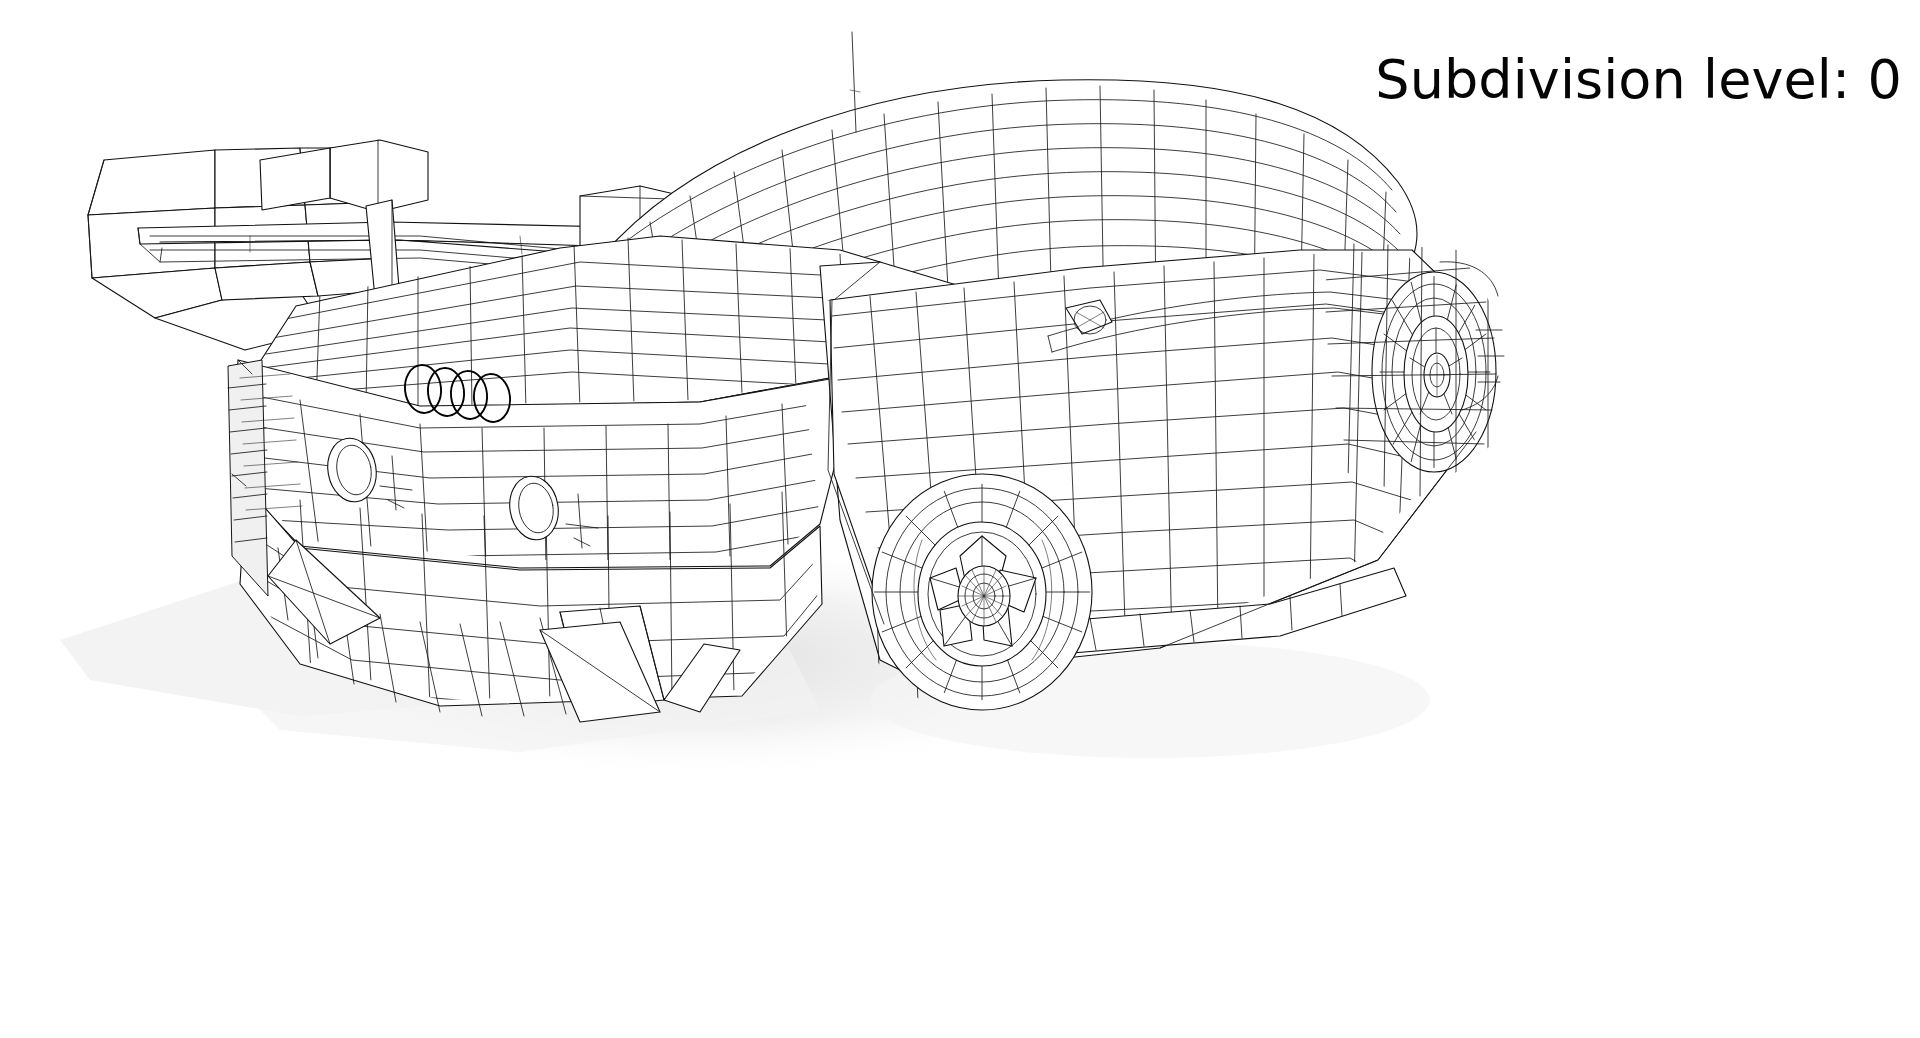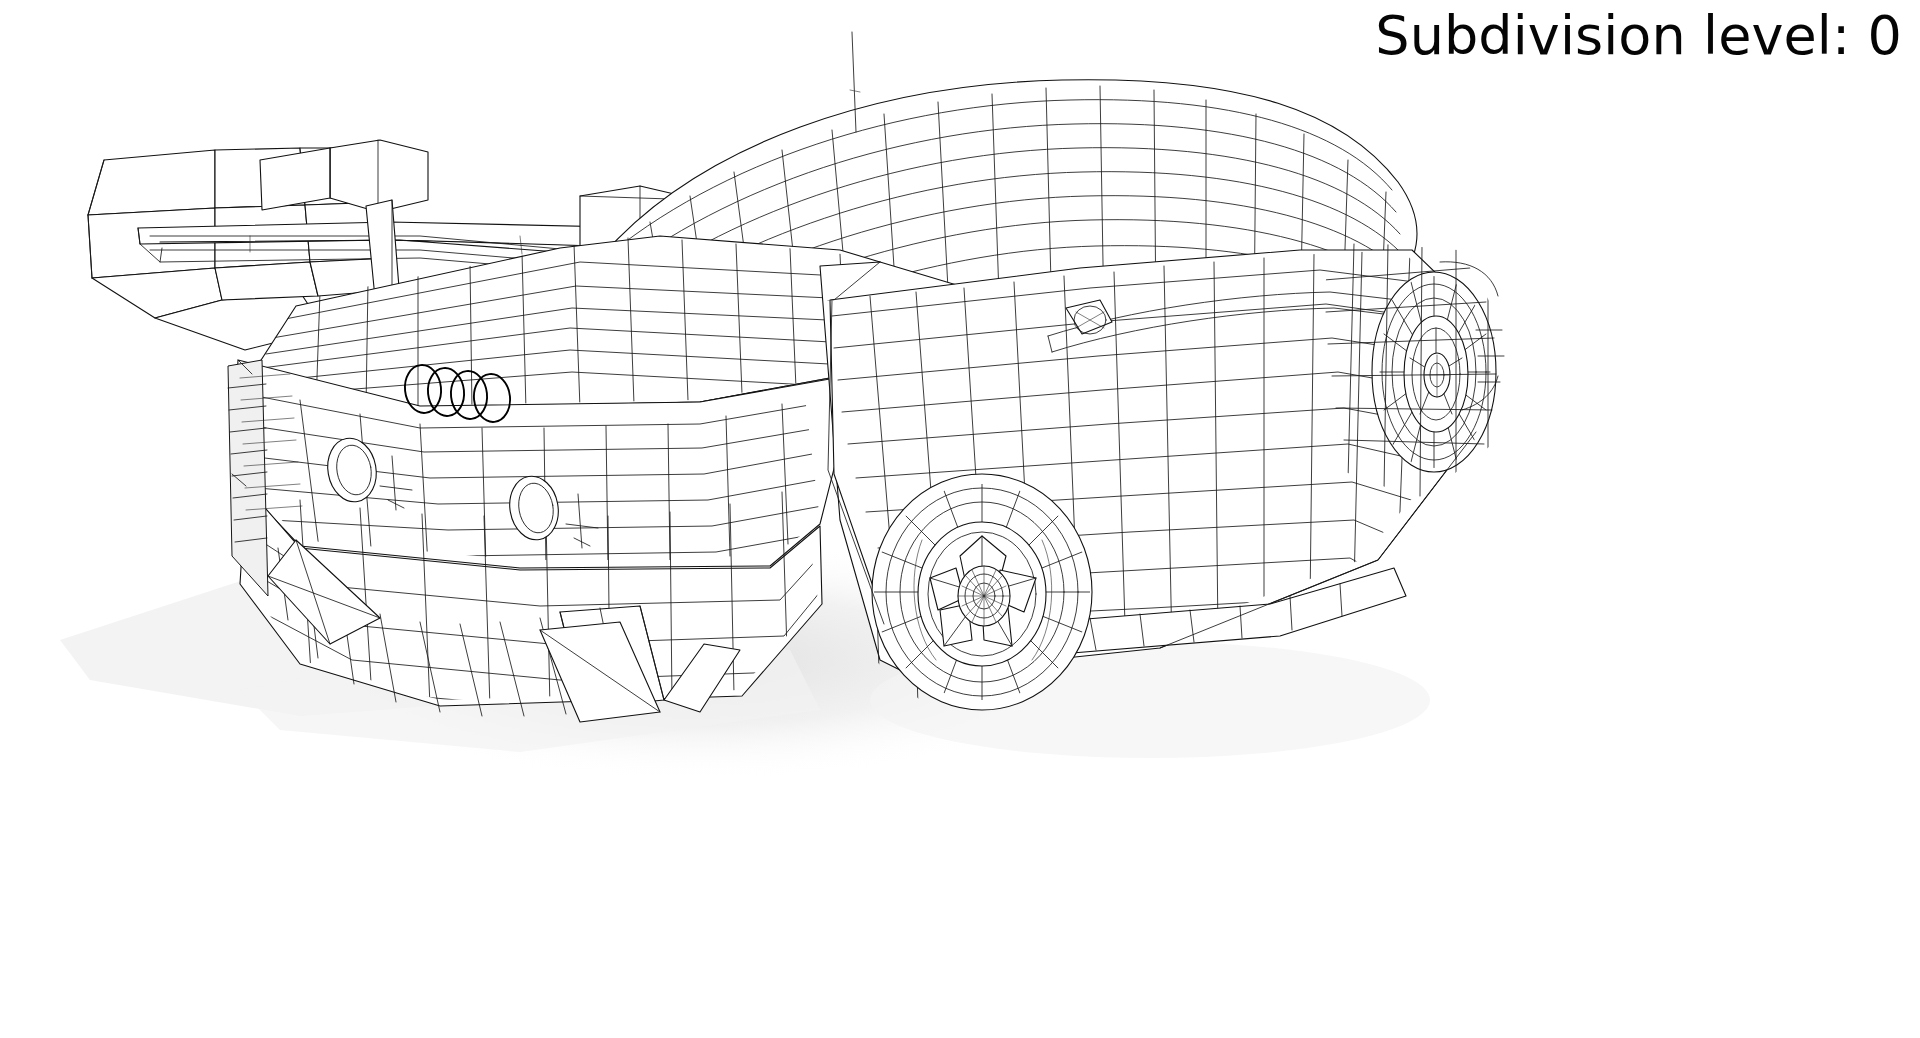--- a/index.html
+++ b/index.html
@@ -39,20 +39,21 @@
     pointer-events: none;
   }
   #subdivision-readout {
     font-family: "DejaVu Sans", sans-serif;
     font-size: 54px;
     line-height: 1.04;
     letter-spacing: 0.1px;
     color: #050505;
     white-space: nowrap;
     text-align: right;
+    margin-top: 44px;
   }
   .wf-thin {
     fill: none;
     stroke: #1a1a1a;
     stroke-width: 0.85;
     stroke-linecap: round;
     stroke-linejoin: round;
   }
   .wf-hair {
     fill: none;

